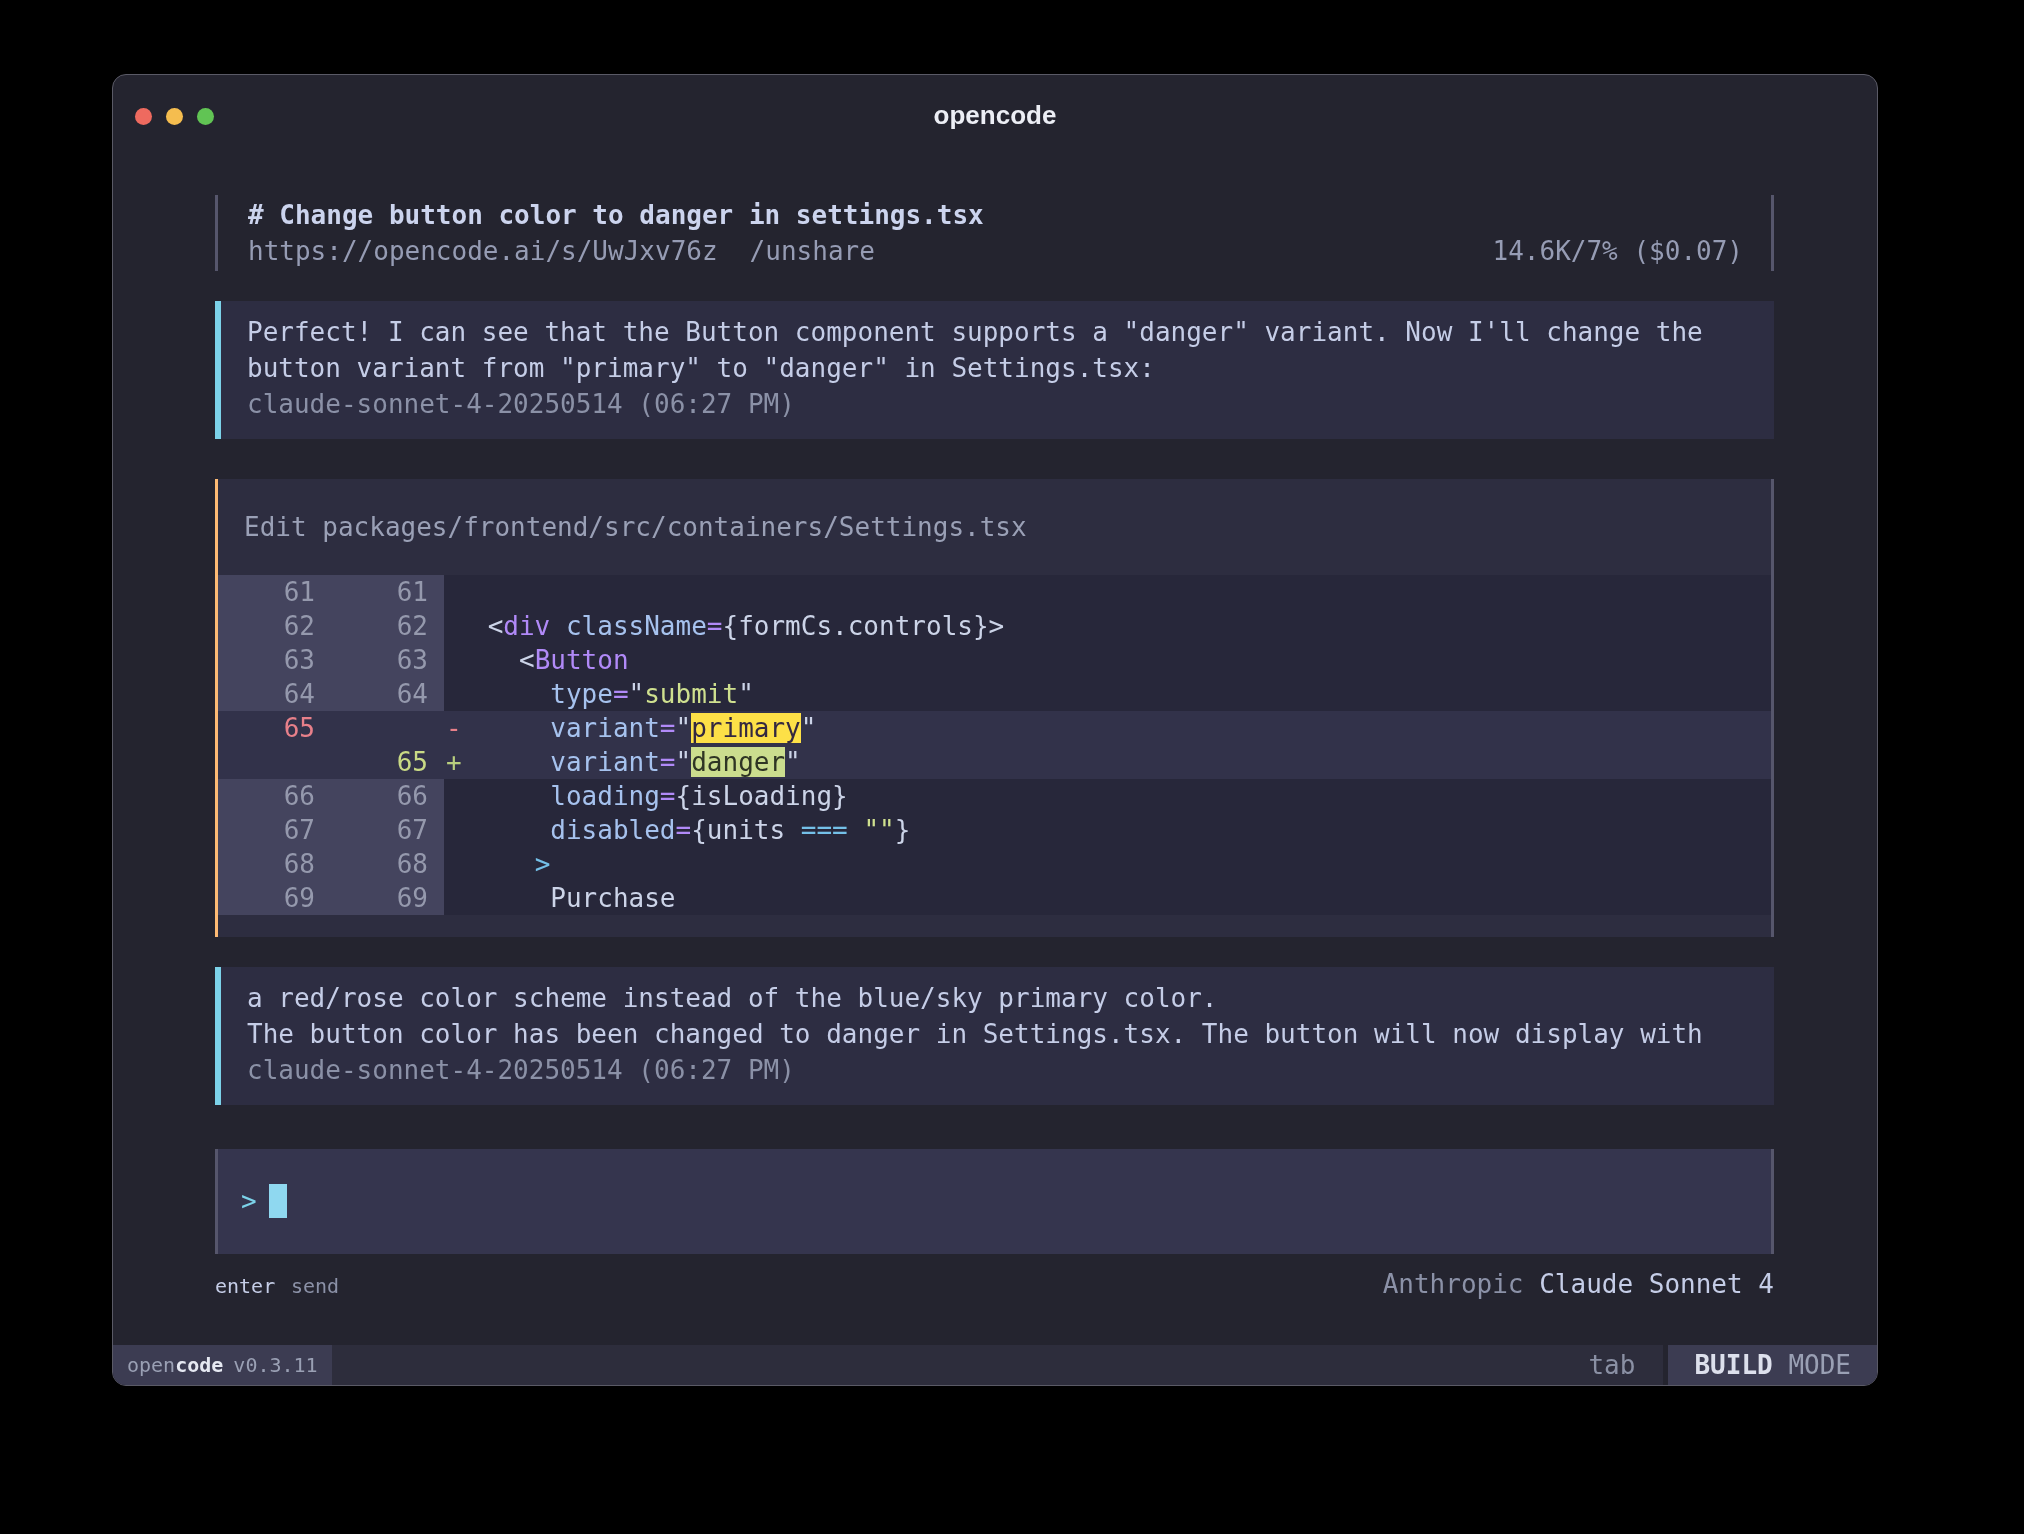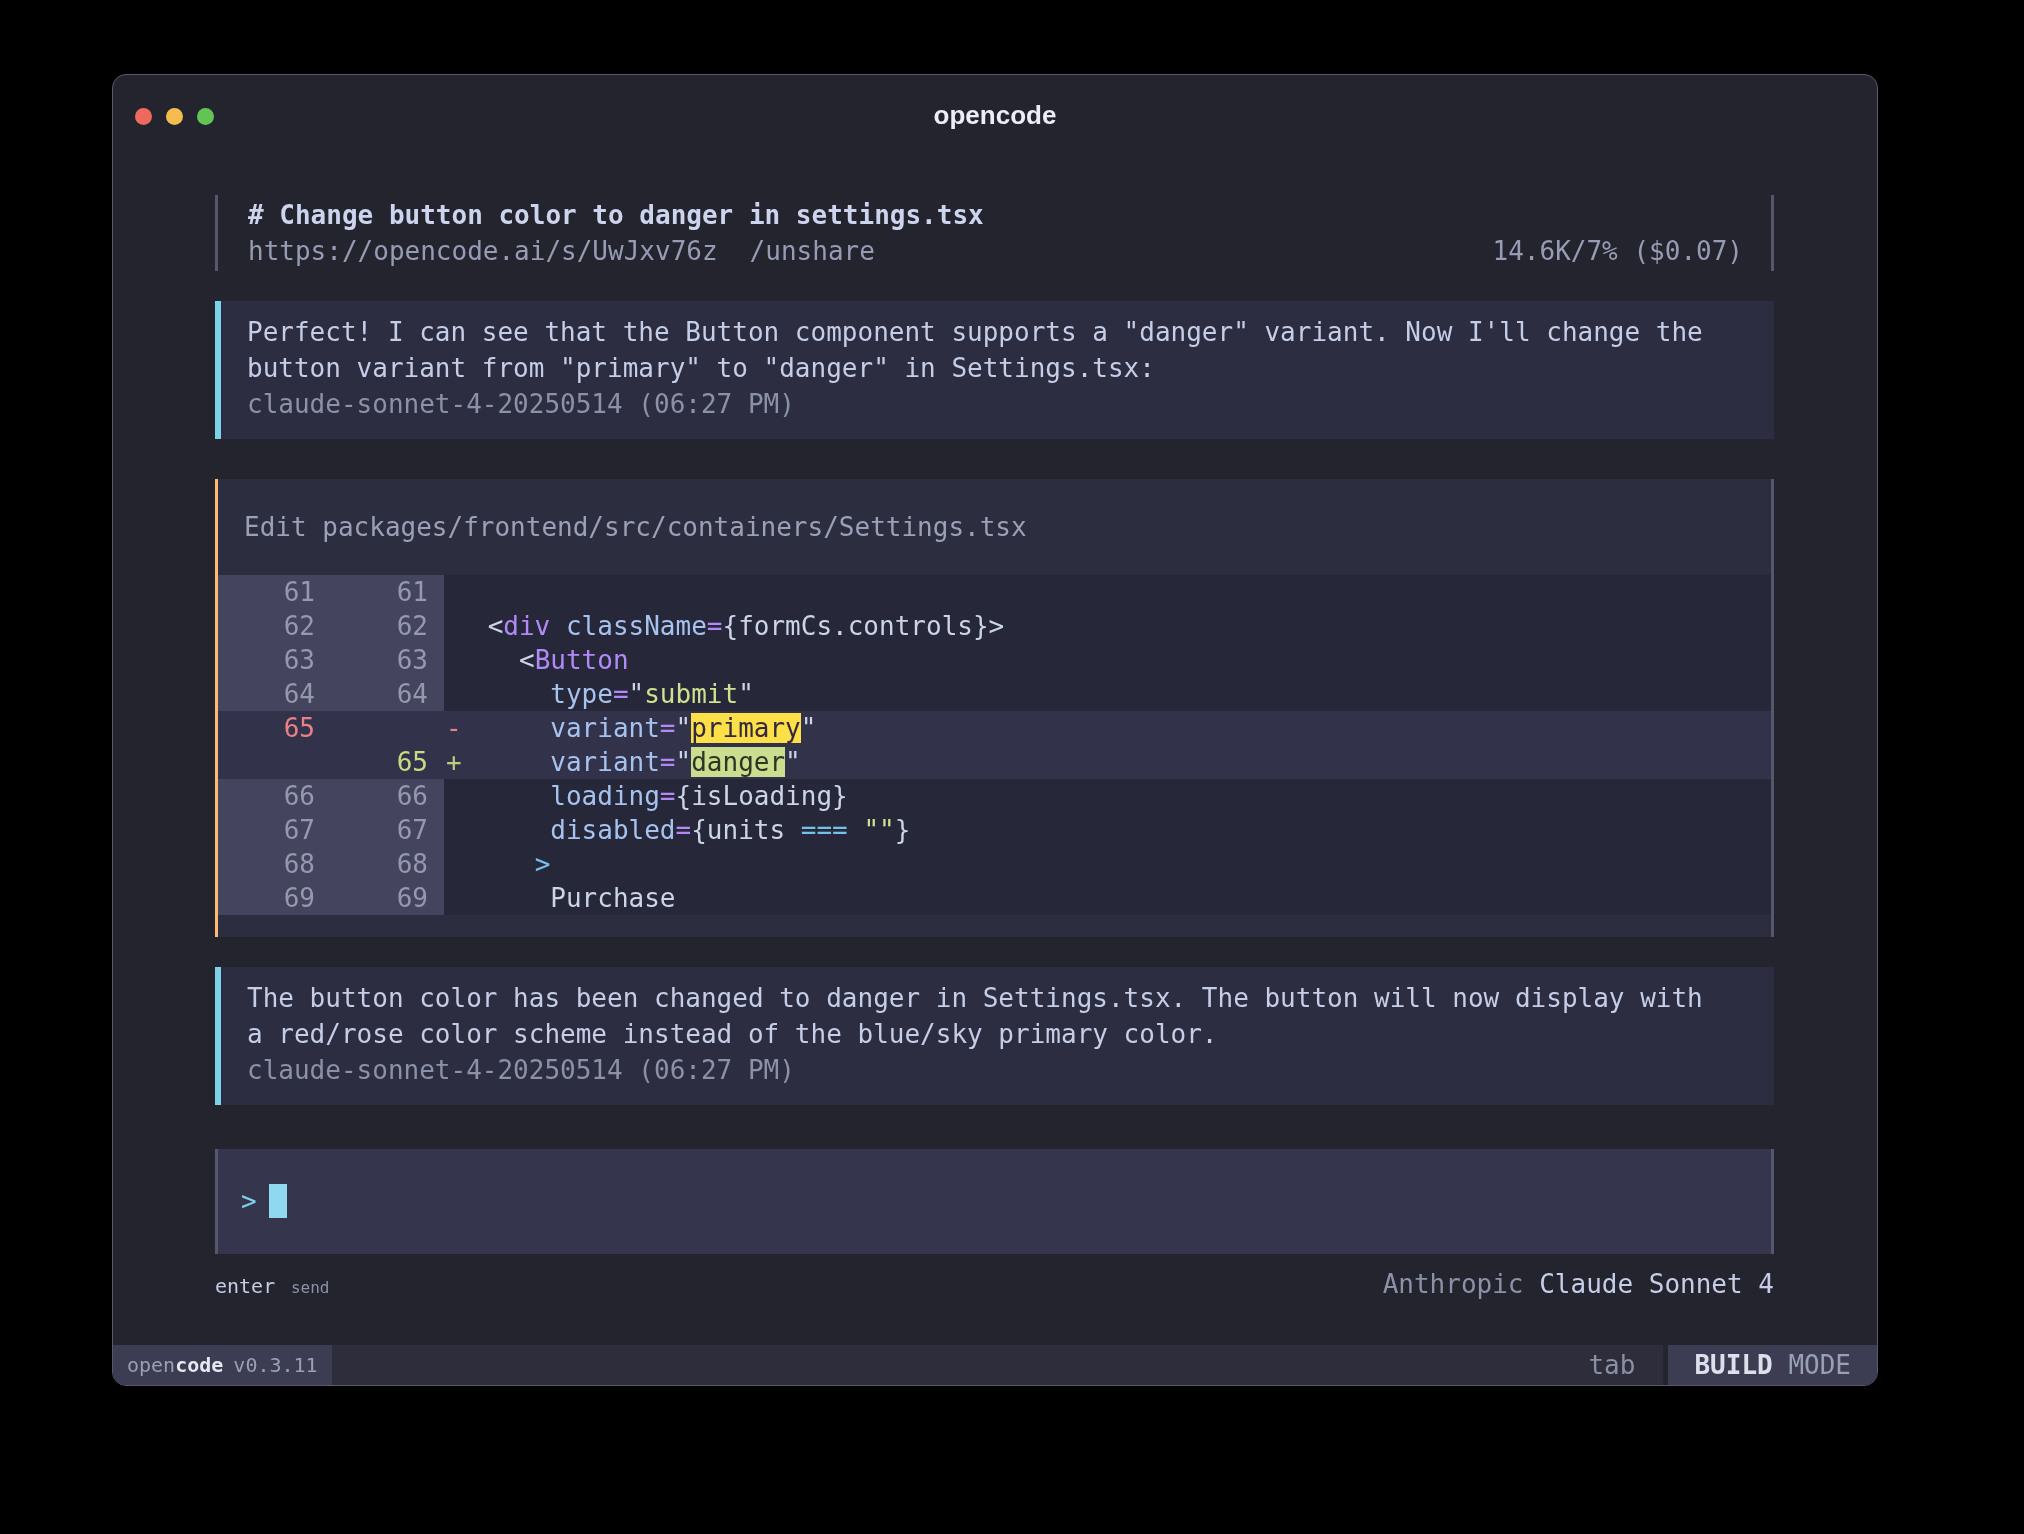--- a/index.html
+++ b/index.html
@@ -49,21 +49,21 @@
   .s-addhl{background:#cbdd8e;color:#2f3524;}
 
   
   .prompt{margin-top:44px;background:#35354e;border-left:3px solid #56566c;border-right:3px solid #56566c;padding:34px 0 35px 23px;height:36px;}
   .prompt .sym{color:#7cd2e9;margin-right:12px;}
   .cursor{display:inline-block;width:18px;height:34px;background:#8fd8f0;vertical-align:middle;margin-top:-4px;}
 
   
   .hints{margin-top:12px;display:flex;justify-content:space-between;align-items:baseline;}
   .hints .key{color:#c5cde7;font-size:20px;}
-  .hints .desc{color:#8b91a7;font-size:16px;}
+  .hints .desc{color:#8b91a7;font-size:20px;}
   .hints .provider{color:#8b91a7;}
   .hints .model{color:#c5cde7;}
 
   
   .statusbar{position:absolute;left:0;right:0;bottom:0;height:40px;background:#2d2d3c;display:flex;align-items:stretch;line-height:40px;font-size:26px;}
   .sb-version{background:#3c3c52;padding:0 14px;font-size:20px;color:#9aa0b4;display:flex;align-items:center;}
   .sb-version .app-open{color:#9aa0b4;}
   .sb-version .app-code{color:#e6e9f2;font-weight:bold;}
   .sb-version .ver{margin-left:10px;}
   .sb-path{padding:0 22px;color:#9aa0b4;}
@@ -113,22 +113,22 @@
           <div class="drow removed"><span class="lno">65</span><span class="lnn"></span><span class="mk">-</span><span class="code"><span class="s-pun">     </span><span class="s-attr">variant</span><span class="s-op">=</span><span class="s-pun">"</span><span class="s-delhl">primary</span><span class="s-pun">"</span></span></div>
           <div class="drow added"><span class="lno"></span><span class="lnn">65</span><span class="mk">+</span><span class="code"><span class="s-pun">     </span><span class="s-attr">variant</span><span class="s-op">=</span><span class="s-pun">"</span><span class="s-addhl">danger</span><span class="s-pun">"</span></span></div>
           <div class="drow context"><span class="lno">66</span><span class="lnn">66</span><span class="mk"></span><span class="code"><span class="s-pun">     </span><span class="s-attr">loading</span><span class="s-op">=</span><span class="s-pun">{isLoading}</span></span></div>
           <div class="drow context"><span class="lno">67</span><span class="lnn">67</span><span class="mk"></span><span class="code"><span class="s-pun">     </span><span class="s-attr">disabled</span><span class="s-op">=</span><span class="s-pun">{units </span><span class="s-cyan">===</span><span class="s-pun"> </span><span class="s-str">""</span><span class="s-pun">}</span></span></div>
           <div class="drow context"><span class="lno">68</span><span class="lnn">68</span><span class="mk"></span><span class="code"><span class="s-pun">    </span><span class="s-cyan">&gt;</span></span></div>
           <div class="drow context"><span class="lno">69</span><span class="lnn">69</span><span class="mk"></span><span class="code"><span class="s-pun">     Purchase</span></span></div>
         </div>
     </div>
 
     <div class="msg">
+      <div>a red/rose color scheme instead of the blue/sky primary color.</div>
       <div>The button color has been changed to danger in Settings.tsx. The button will now display with</div>
-      <div>a red/rose color scheme instead of the blue/sky primary color.</div>
       <div class="meta">claude-sonnet-4-20250514 (06:27 PM)</div>
     </div>
 
     <div class="prompt">
       <span class="sym">&gt;</span><span class="cursor"></span>
     </div>
 
     <div class="hints">
       <span><span class="key">enter</span> <span class="desc">send</span></span>
       <span><span class="provider">Anthropic</span> <span class="model">Claude Sonnet 4</span></span>

